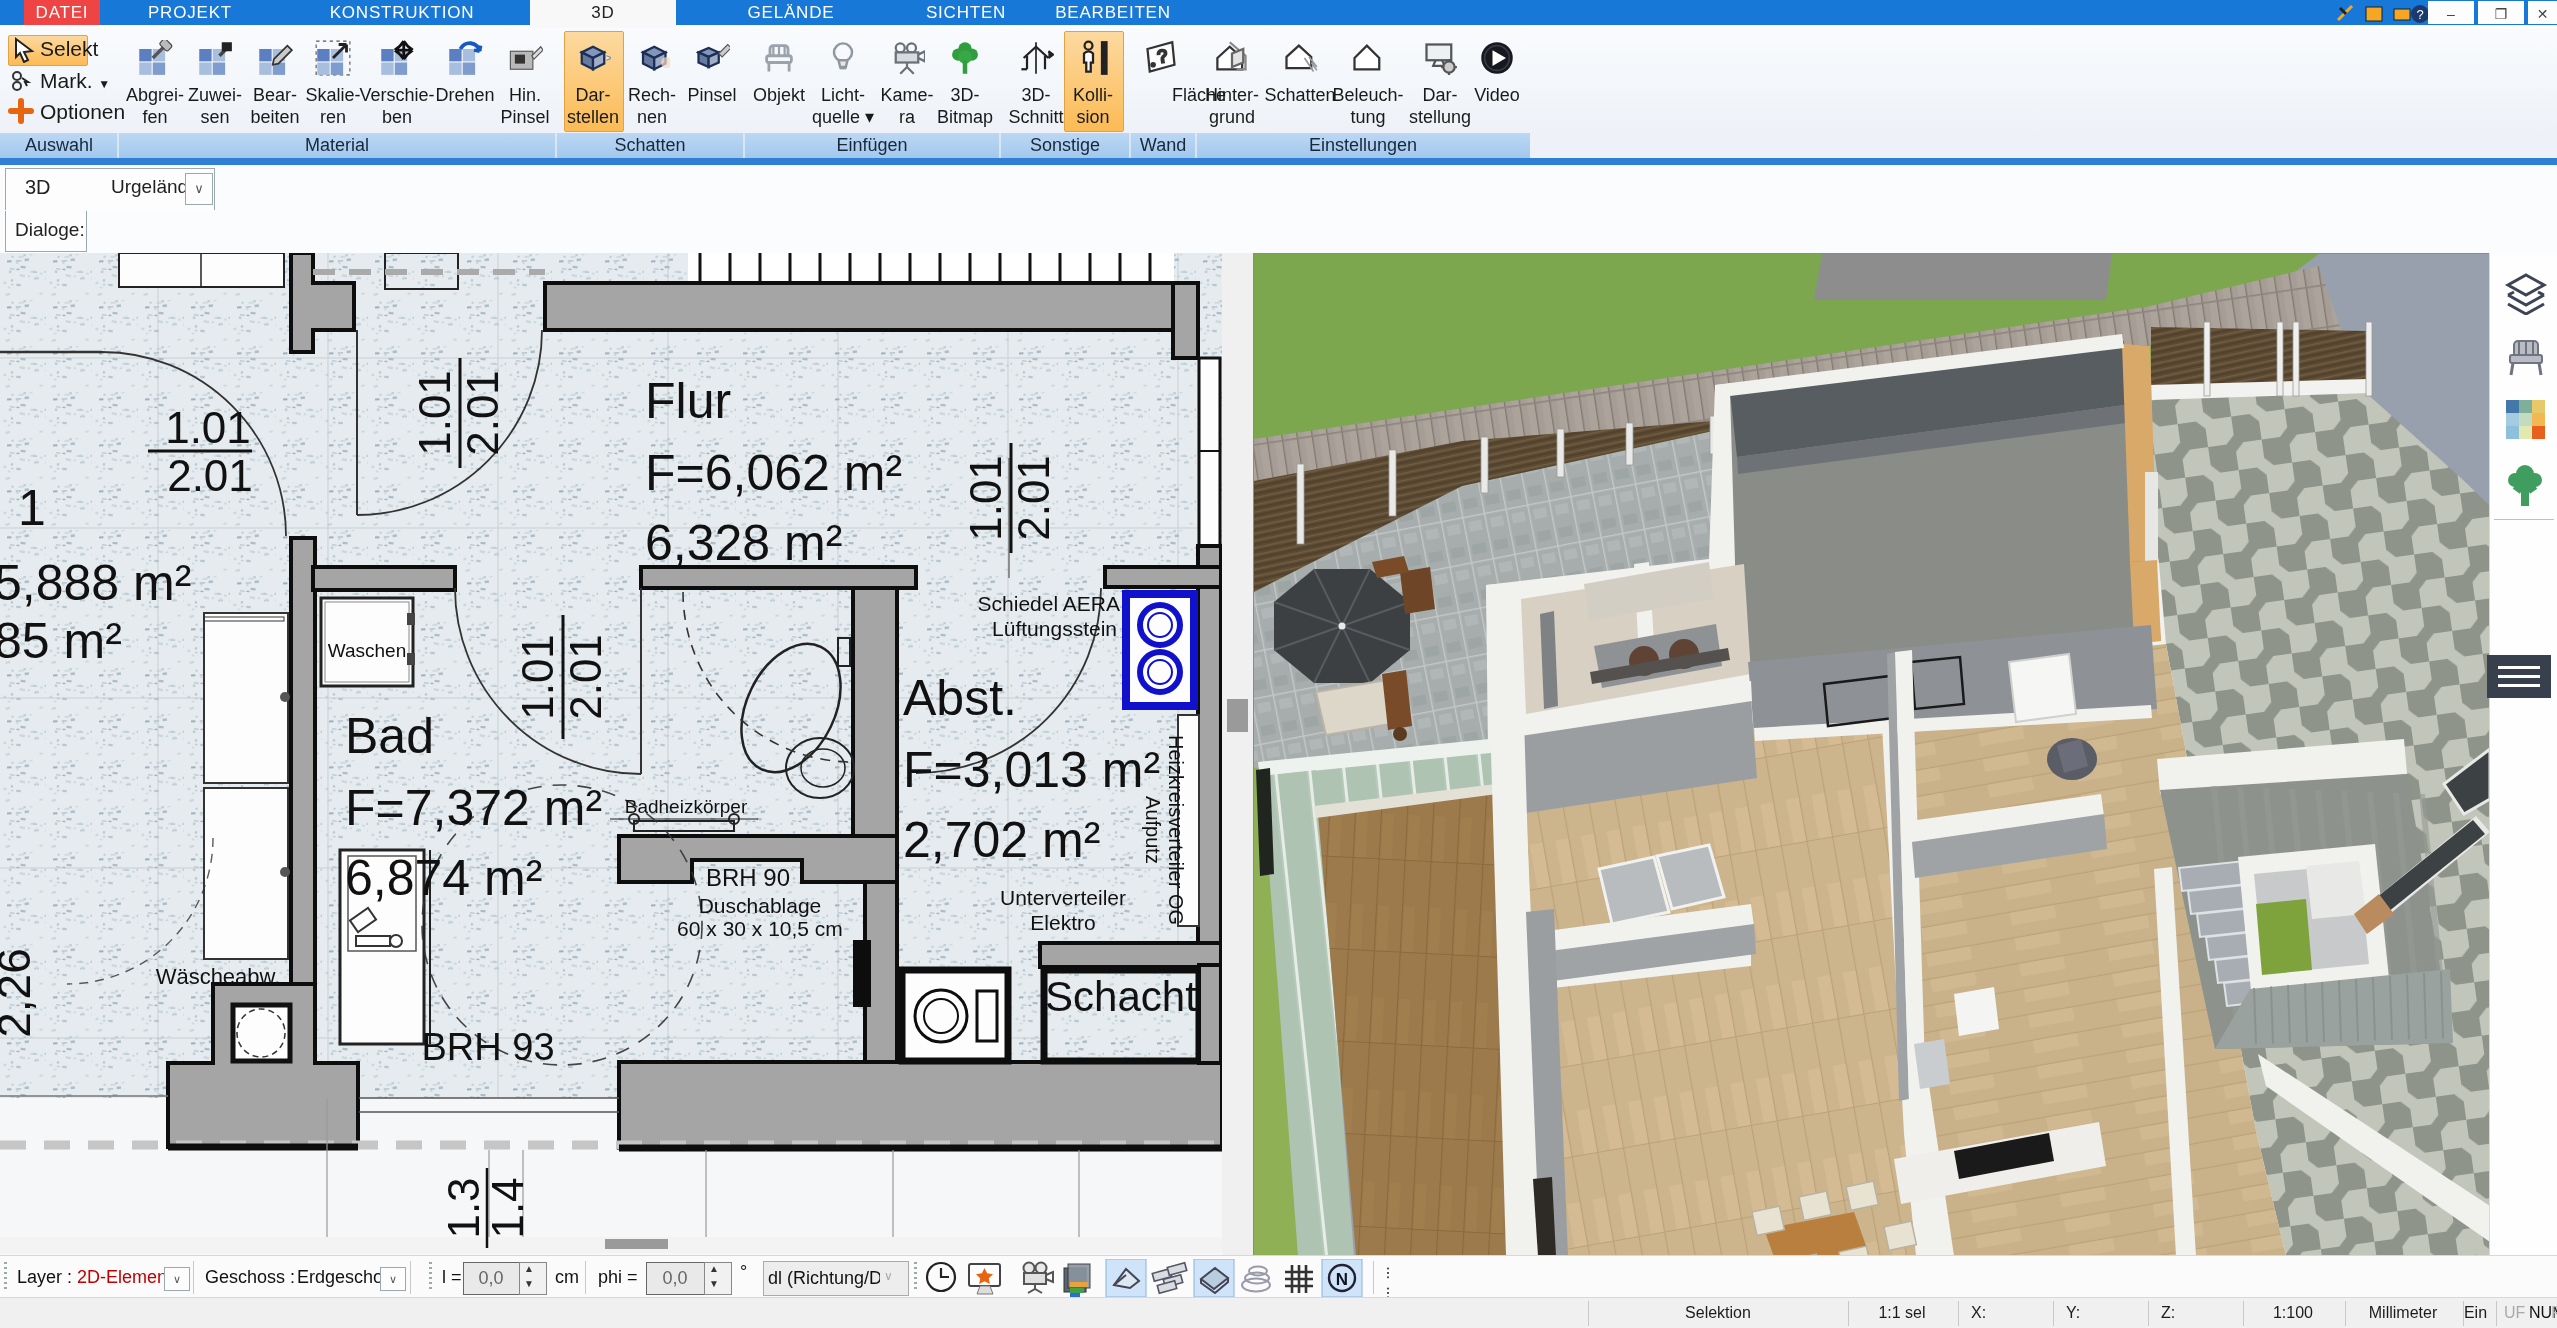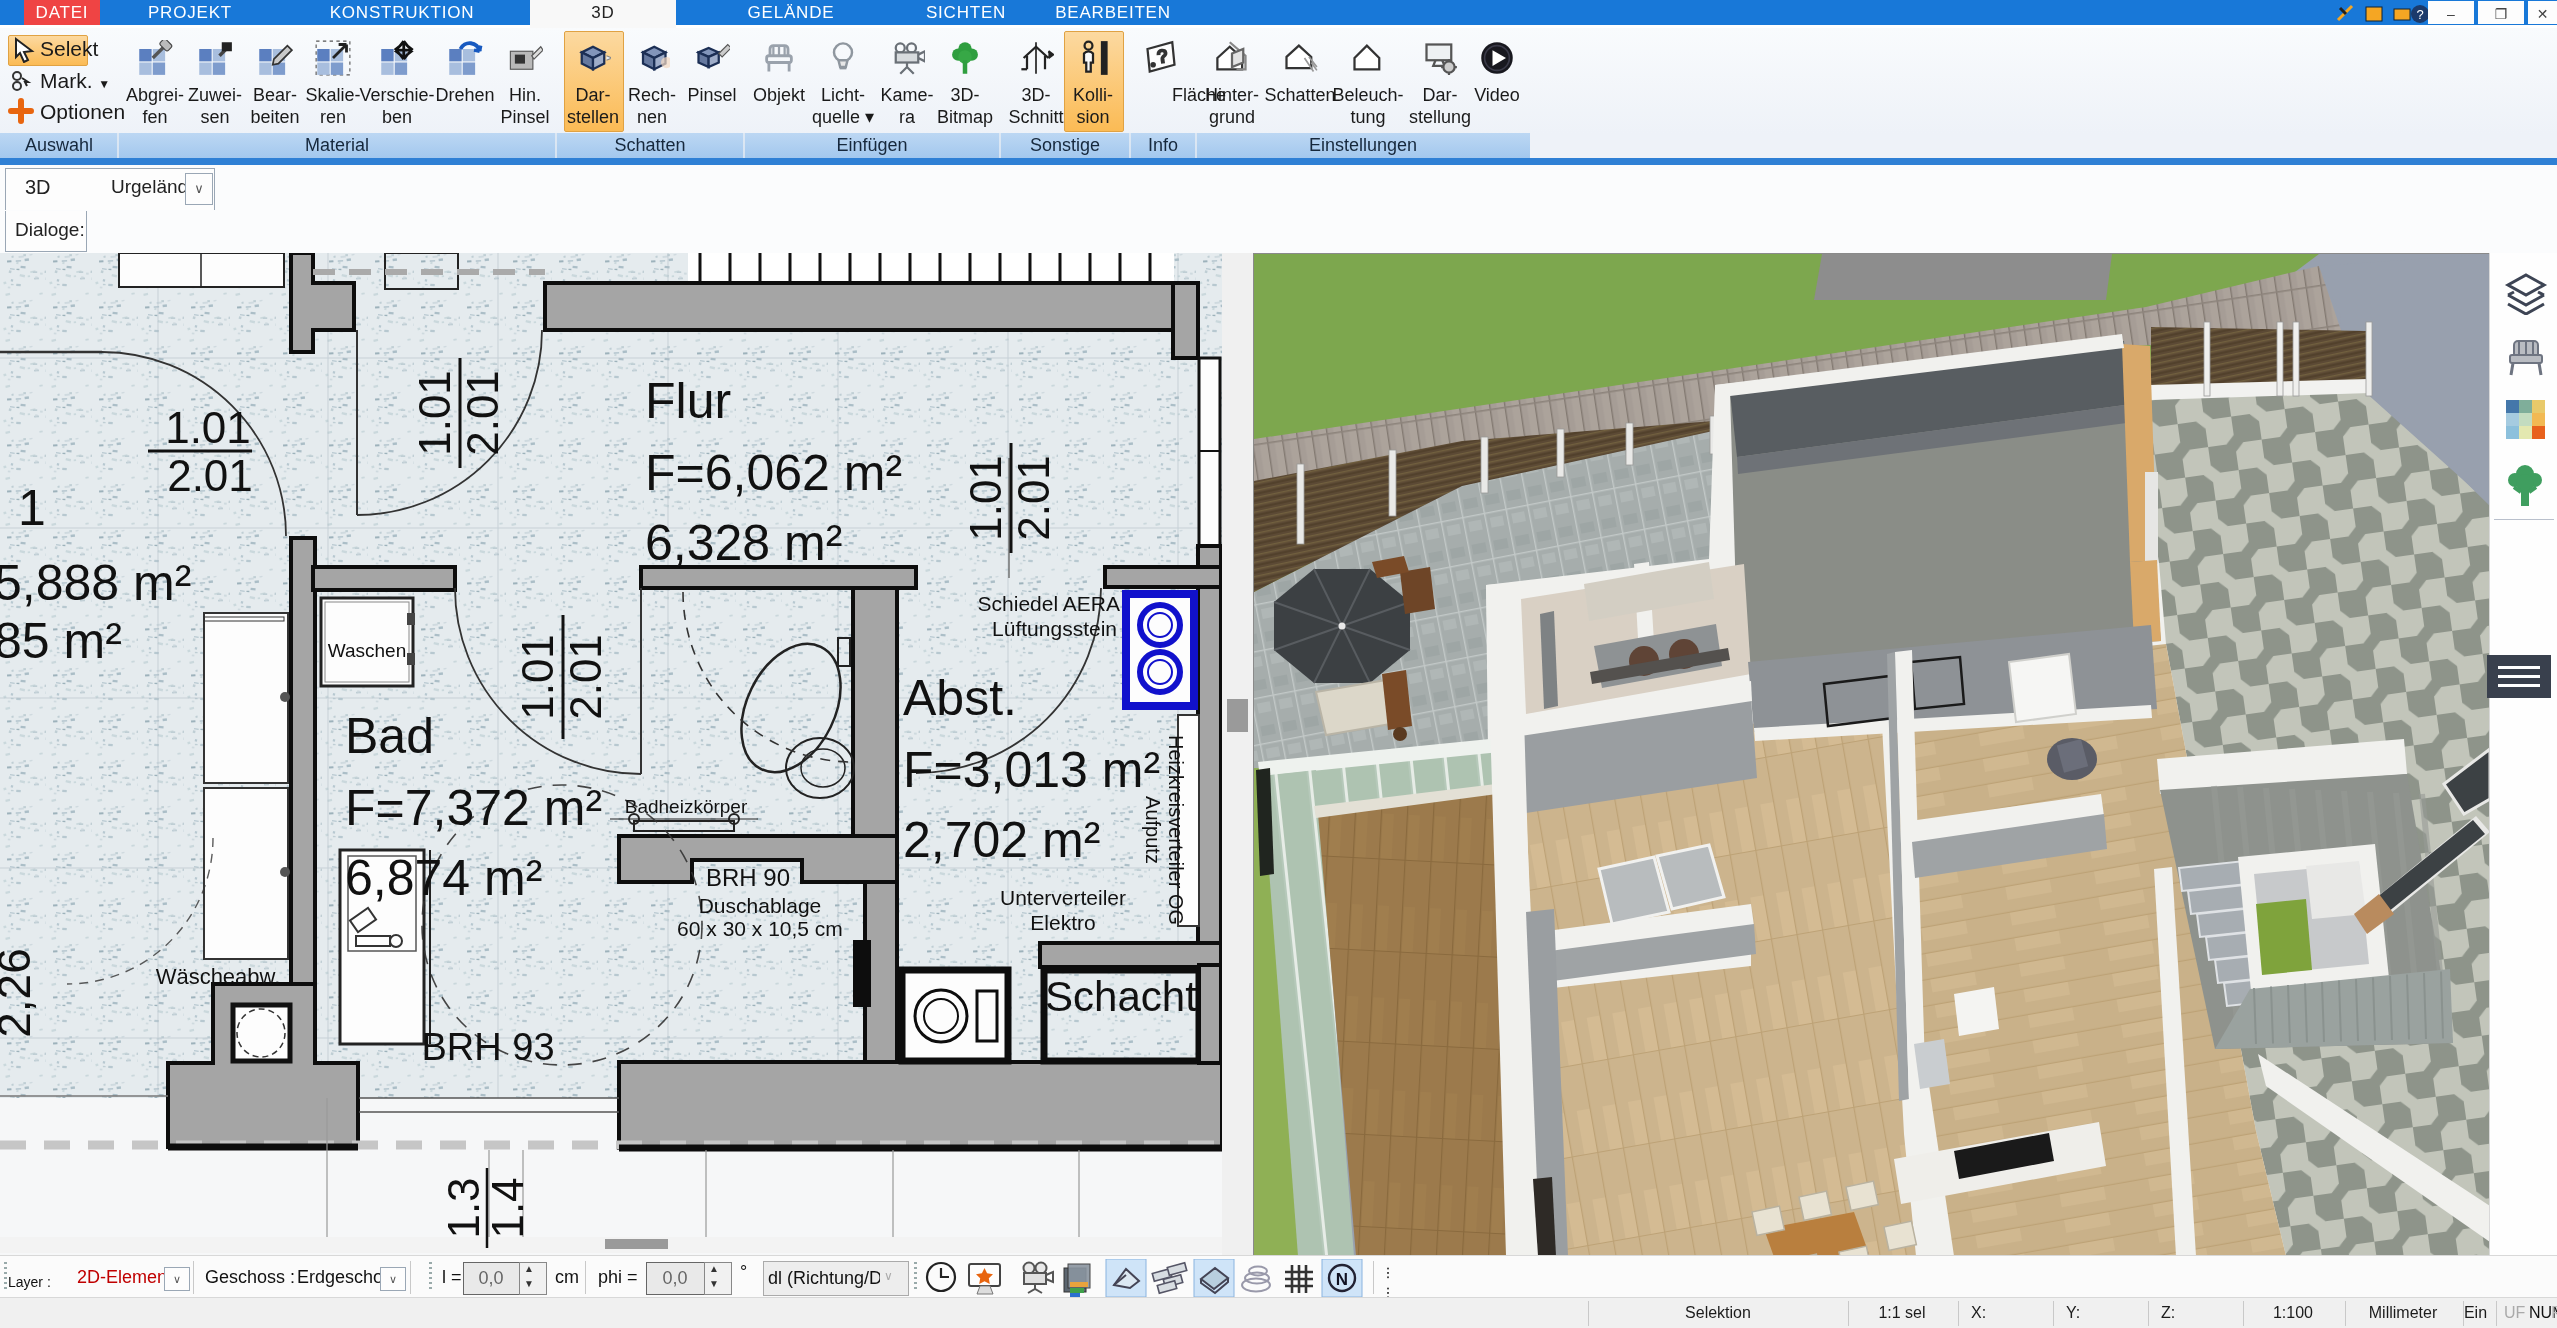--- a/index.html
+++ b/index.html
@@ -271,21 +271,21 @@
       </g>
     </svg>
 <div class="btnlabel" style="left:1442px;top:56px;width:110px;">Video</div>
 </div>
 <div id="grouplabels" class="abs">
     <div class="glabel" style="left:0px;width:118px;">Auswahl</div>
 <div class="glabel" style="left:118px;width:438px;">Material</div>
 <div class="glabel" style="left:556px;width:188px;">Schatten</div>
 <div class="glabel" style="left:744px;width:256px;">Einfügen</div>
 <div class="glabel" style="left:1000px;width:130px;">Sonstige</div>
-<div class="glabel" style="left:1130px;width:66px;">Info</div>
+<div class="glabel" style="left:1130px;width:66px;">Wand</div>
 <div class="glabel" style="left:1196px;width:334px;">Einstellungen</div>
 <div class="gsep" style="left:117px;top:0px;"></div>
 <div class="gsep" style="left:555px;top:0px;"></div>
 <div class="gsep" style="left:743px;top:0px;"></div>
 <div class="gsep" style="left:999px;top:0px;"></div>
 <div class="gsep" style="left:1129px;top:0px;"></div>
 <div class="gsep" style="left:1195px;top:0px;"></div>
   </div>
 <div id="ribbonrest" class="abs"></div>
 <div id="blueline" class="abs"></div>
@@ -747,21 +747,21 @@
  <div class="abs" style="left:4px;top:266px;width:60px;height:1px;background:#b9c0cc;"></div>
 </div>
 <div class="abs" style="left:2487px;top:655px;width:64px;height:43px;background:#39404d;">
  <div style="position:absolute;left:11px;top:11px;width:42px;height:3px;background:#fff;"></div>
  <div style="position:absolute;left:11px;top:20px;width:42px;height:3px;background:#fff;"></div>
  <div style="position:absolute;left:11px;top:29px;width:42px;height:3px;background:#fff;"></div>
 </div>
 
 <div id="botbar" class="abs">
  <div class="grip" style="left:4px;"></div>
- <div class="abs" style="left:8px;top:11px;font-size:14px;color:#111;margin-top:7px;">Layer :</div>
+ <div class="abs" style="left:17px;top:11px;font-size:18px;color:#111;">Layer :</div>
  <div class="abs" style="left:77px;top:11px;font-size:18px;color:#c00000;width:88px;overflow:hidden;white-space:nowrap;">2D-Element</div>
  <div class="fbox" style="left:164px;top:11px;width:24px;height:22px;text-align:center;line-height:22px;font-size:11px;color:#555;">∨</div>
  <div class="ssep" style="left:193px;top:5px;height:33px;"></div>
  <div class="abs" style="left:205px;top:11px;font-size:18px;color:#111;">Geschoss :</div>
  <div class="abs" style="left:297px;top:11px;font-size:18px;color:#111;width:84px;overflow:hidden;white-space:nowrap;">Erdgeschoss</div>
  <div class="fbox" style="left:380px;top:11px;width:24px;height:22px;text-align:center;line-height:22px;font-size:11px;color:#555;">∨</div>
  <div class="ssep" style="left:410px;top:5px;height:33px;"></div>
  <div class="grip" style="left:429px;"></div>
  <div class="abs" style="left:442px;top:11px;font-size:18px;color:#111;">l =</div>
  <div class="fbox" style="left:463px;top:6px;width:55px;height:31px;background:#e9e9e9;border-color:#666;"></div>

